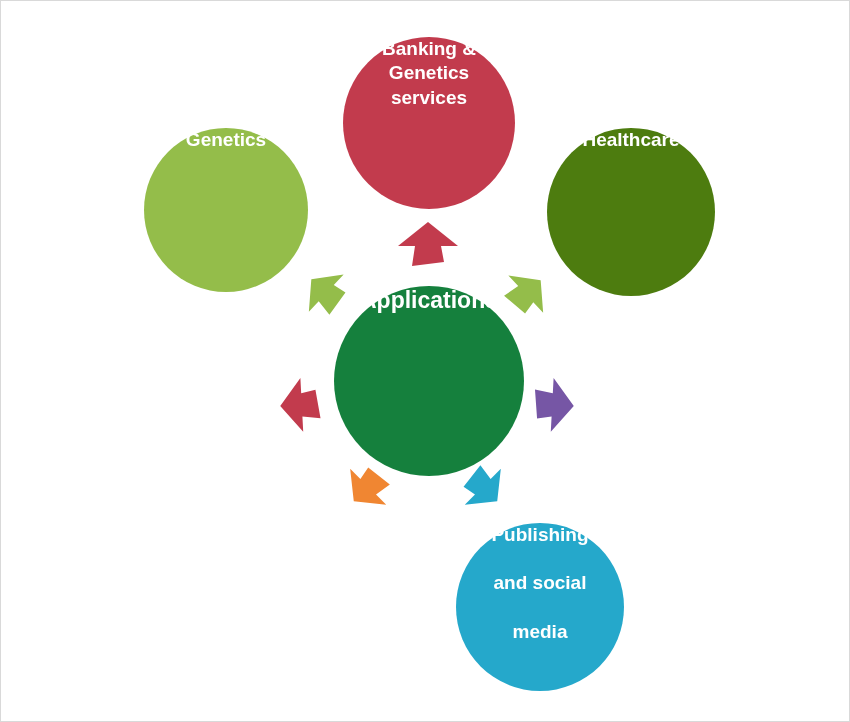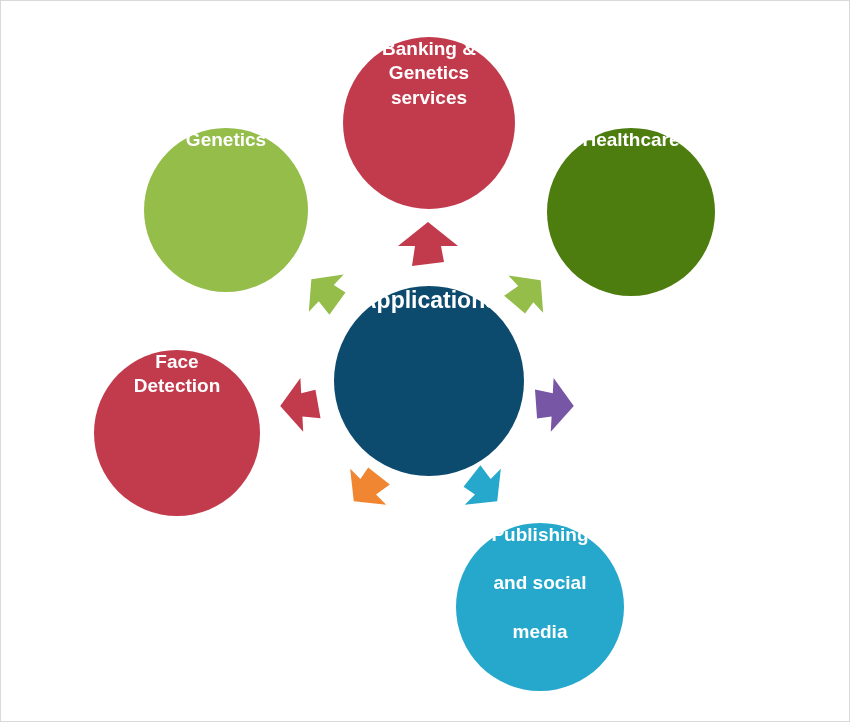--- a/index.html
+++ b/index.html
@@ -66,24 +66,20 @@
   </div>
 
   <div class="circle c-genetics" style="background: rgb(148, 189, 74);">
     <span class="line">Genetics</span>
   </div>
 
   <div class="circle c-healthcare" style="background: #4d7c0f;">
     <span class="line">Healthcare</span>
   </div>
 
-  <div class="circle c-face" style="background: rgb(194, 59, 77);">
-    <span class="line">Face</span>
-    <span class="line">Detection</span>
-  </div>
 
 
 
   <div class="circle c-publishing" style="background: rgb(37, 168, 203); gap: 24px;">
     <span class="line">Publishing</span>
     <span class="line">and social</span>
     <span class="line">media</span>
   </div>
 
   <svg class="arrow a-banking" viewBox="0 0 62 46">
@@ -101,17 +97,17 @@
   <svg class="arrow a-retail" viewBox="0 0 62 46">
     <polygon points="31,1 61,25 44,25 47,41 15,45 18,25 1,25" fill="#7656A5"></polygon>
   </svg>
   <svg class="arrow a-game" viewBox="0 0 62 46">
     <polygon points="31,1 61,25 44,25 47,41 15,45 18,25 1,25" fill="#F08632"></polygon>
   </svg>
   <svg class="arrow a-publishing" viewBox="0 0 62 46">
     <polygon points="31,1 61,25 44,25 47,41 15,45 18,25 1,25" fill="#25A8CB"></polygon>
   </svg>
 
-  <div class="circle c-applications" style="background: #0c4a6e;">
+  <div class="circle c-applications" style="background: #15803d;">
     <span class="line">Applications</span>
   </div>
 
 </div>
 
 </body></html>

